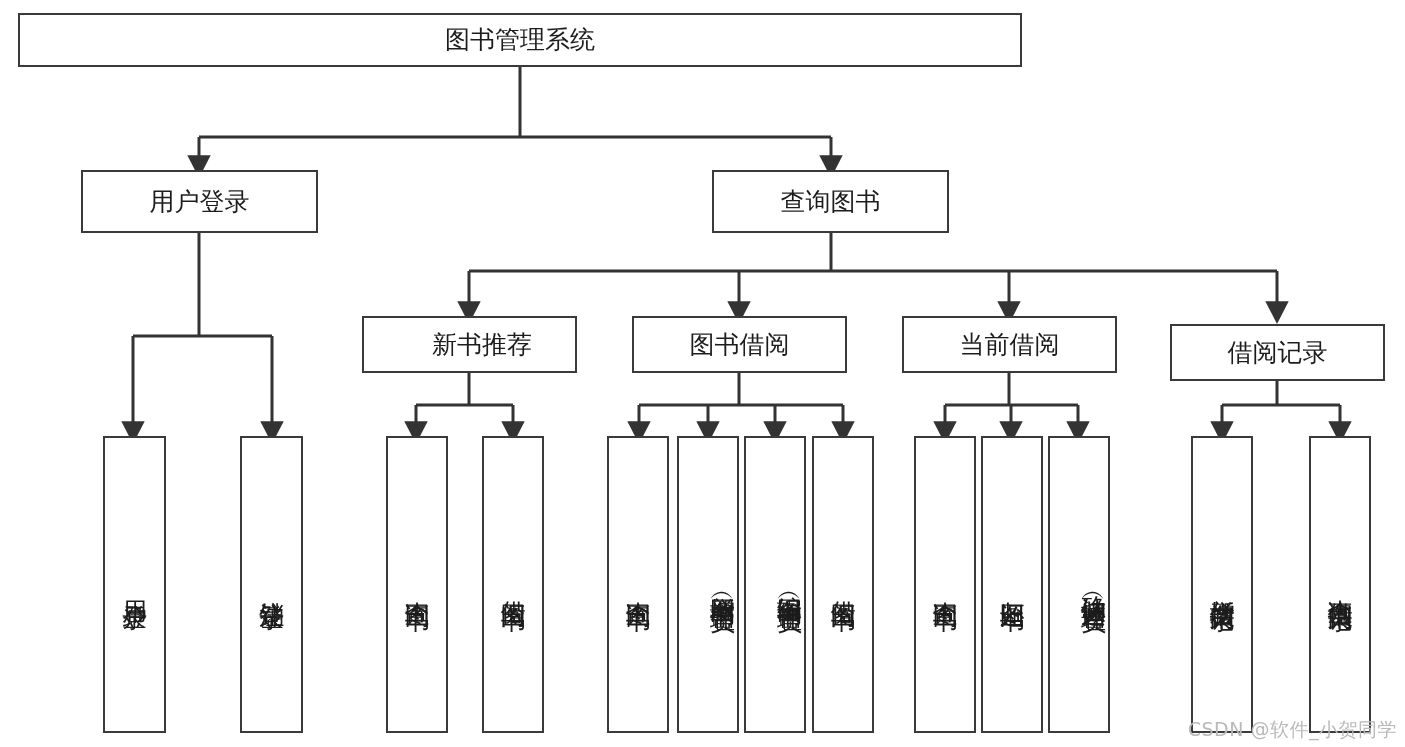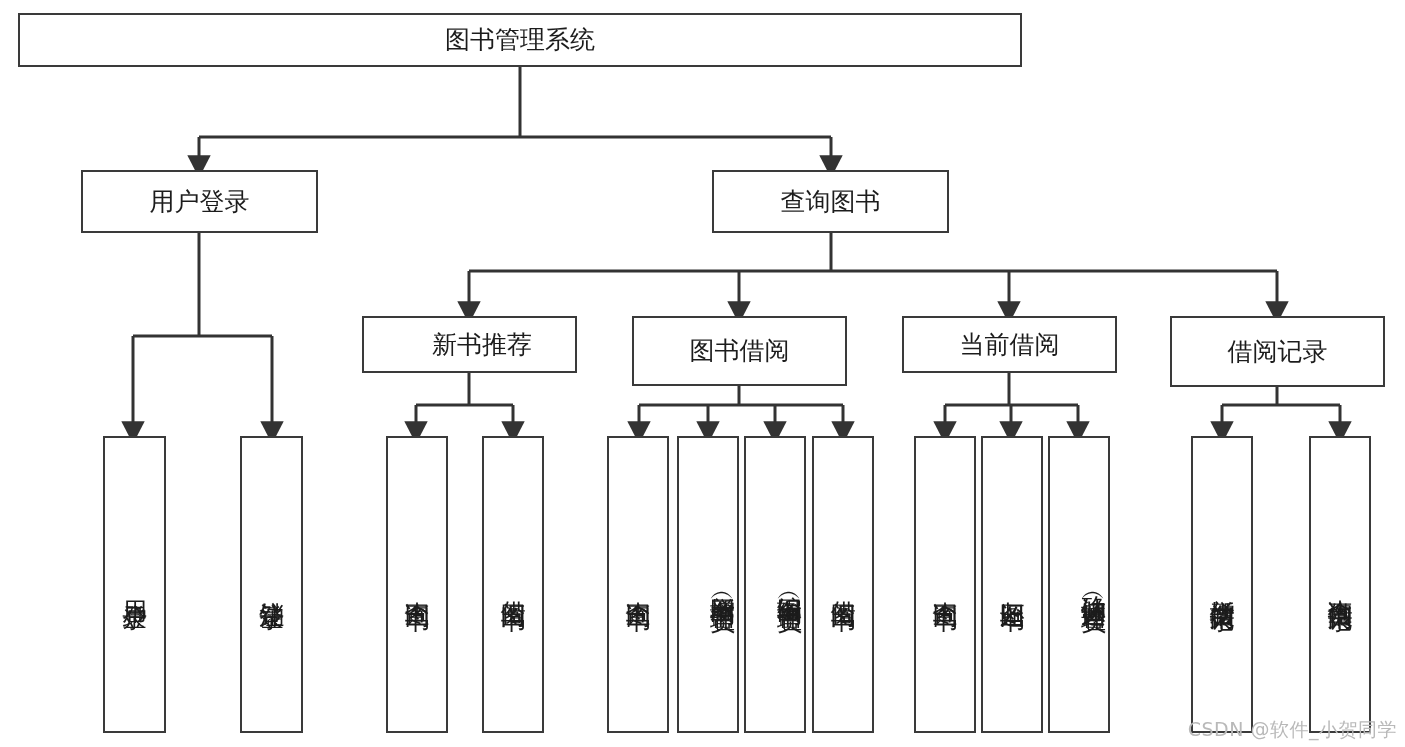--- a/index.html
+++ b/index.html
@@ -129,27 +129,27 @@
   <div class="node node-h" style="left:81px; top:170px; width:237px; height:63px;">
     <span>用户登录</span>
   </div>
   <div class="node node-h" style="left:712px; top:170px; width:237px; height:63px;">
     <span>查询图书</span>
   </div>
 
   <div class="node node-h" style="left:362px; top:316px; width:215px; height:57px;padding-left:25px;">
     <span>新书推荐</span>
   </div>
-  <div class="node node-h" style="left:632px; top:316px; width:215px; height:70px;">
+  <div class="node node-h" style="left:632px; top:316px; width:215px; height:57px;">
     <span>图书借阅</span>
   </div>
   <div class="node node-h" style="left:902px; top:316px; width:215px; height:57px;align-items:center;">
     <span>当前借阅</span>
   </div>
-  <div class="node node-h" style="left:1170px; top:316px; width:215px; height:71px;text-align:center;">
+  <div class="node node-h" style="left:1170px; top:324px; width:215px; height:57px;text-align:center;">
     <span>借阅记录</span>
   </div>
 
   <div class="node node-v centered" style="left:103px; top:436px; width:63px; height:297px;">
     <span>用户登录</span>
   </div>
   <div class="node node-v centered" style="left:240px; top:436px; width:63px; height:297px;">
     <span>注销登录</span>
   </div>
 

